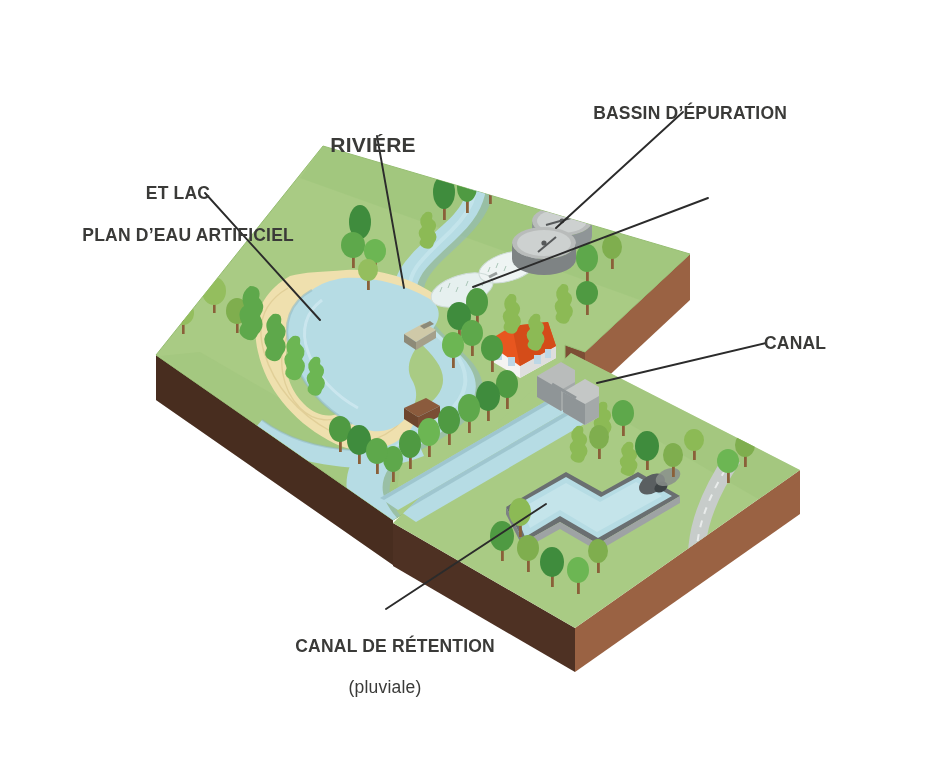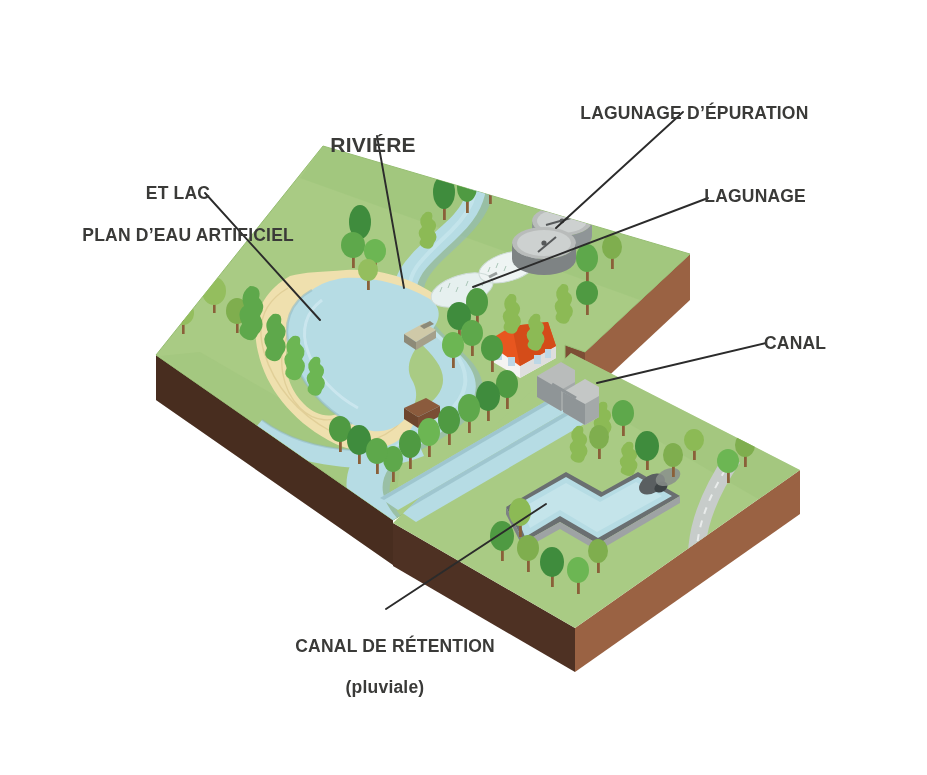--- a/index.html
+++ b/index.html
@@ -2,21 +2,21 @@
 <html><head>
 <meta charset="utf-8">
 <style>
   html,body{margin:0;padding:0;background:#ffffff;}
   body{width:927px;height:775px;position:relative;overflow:hidden;
        font-family:"Liberation Sans","DejaVu Sans",sans-serif;}
   #stage{position:absolute;inset:0;width:927px;height:775px;}
   svg.scene{position:absolute;left:0;top:0;width:927px;height:775px;}
   .lbl{position:absolute;color:#3a3a38;font-weight:bold;letter-spacing:.2px;
        text-align:center;line-height:1.18;white-space:pre;}
-  .lbl .sub{font-weight:bold;display:block;}
+  .lbl .sub{font-weight:normal;display:block;}
   #lbl-lac{left:48px;top:142px;width:260px;font-size:17.5px;}
   #lbl-riviere{left:281px;top:108px;width:160px;font-size:21px;}
   #lbl-station{left:560px;top:82px;width:240px;font-size:17.5px;}
   #lbl-lagunage{left:640px;top:165px;width:210px;font-size:17.5px;}
   #lbl-canal{left:700px;top:312px;width:170px;font-size:17.5px;}
   #lbl-bassin{left:225px;top:615px;width:320px;font-size:17.5px;}
 </style>
 </head>
 <body>
 
@@ -443,26 +443,23 @@
   <div class="lbl" id="lbl-lac">
     <span style="display:block">ET LAC</span>
     <span>PLAN D’EAU ARTIFICIEL</span>
   </div>
 
   <div class="lbl" id="lbl-riviere">
     <span>RIVIÉRE</span>
   </div>
 
   <div class="lbl" id="lbl-station">
-    <span>LAGUNAGE D’ÉPURATION</span>
+    <span>BASSIN D’ÉPURATION</span>
   </div>
 
-  <div class="lbl" id="lbl-lagunage">
-    <span>LAGUNAGE</span>
-  </div>
 
   <div class="lbl" id="lbl-canal">
     <span>CANAL</span>
   </div>
 
   <div class="lbl" id="lbl-bassin">
     <span>CANAL DE RÉTENTION</span>
     <span class="sub">(pluviale)</span>
   </div>
 

